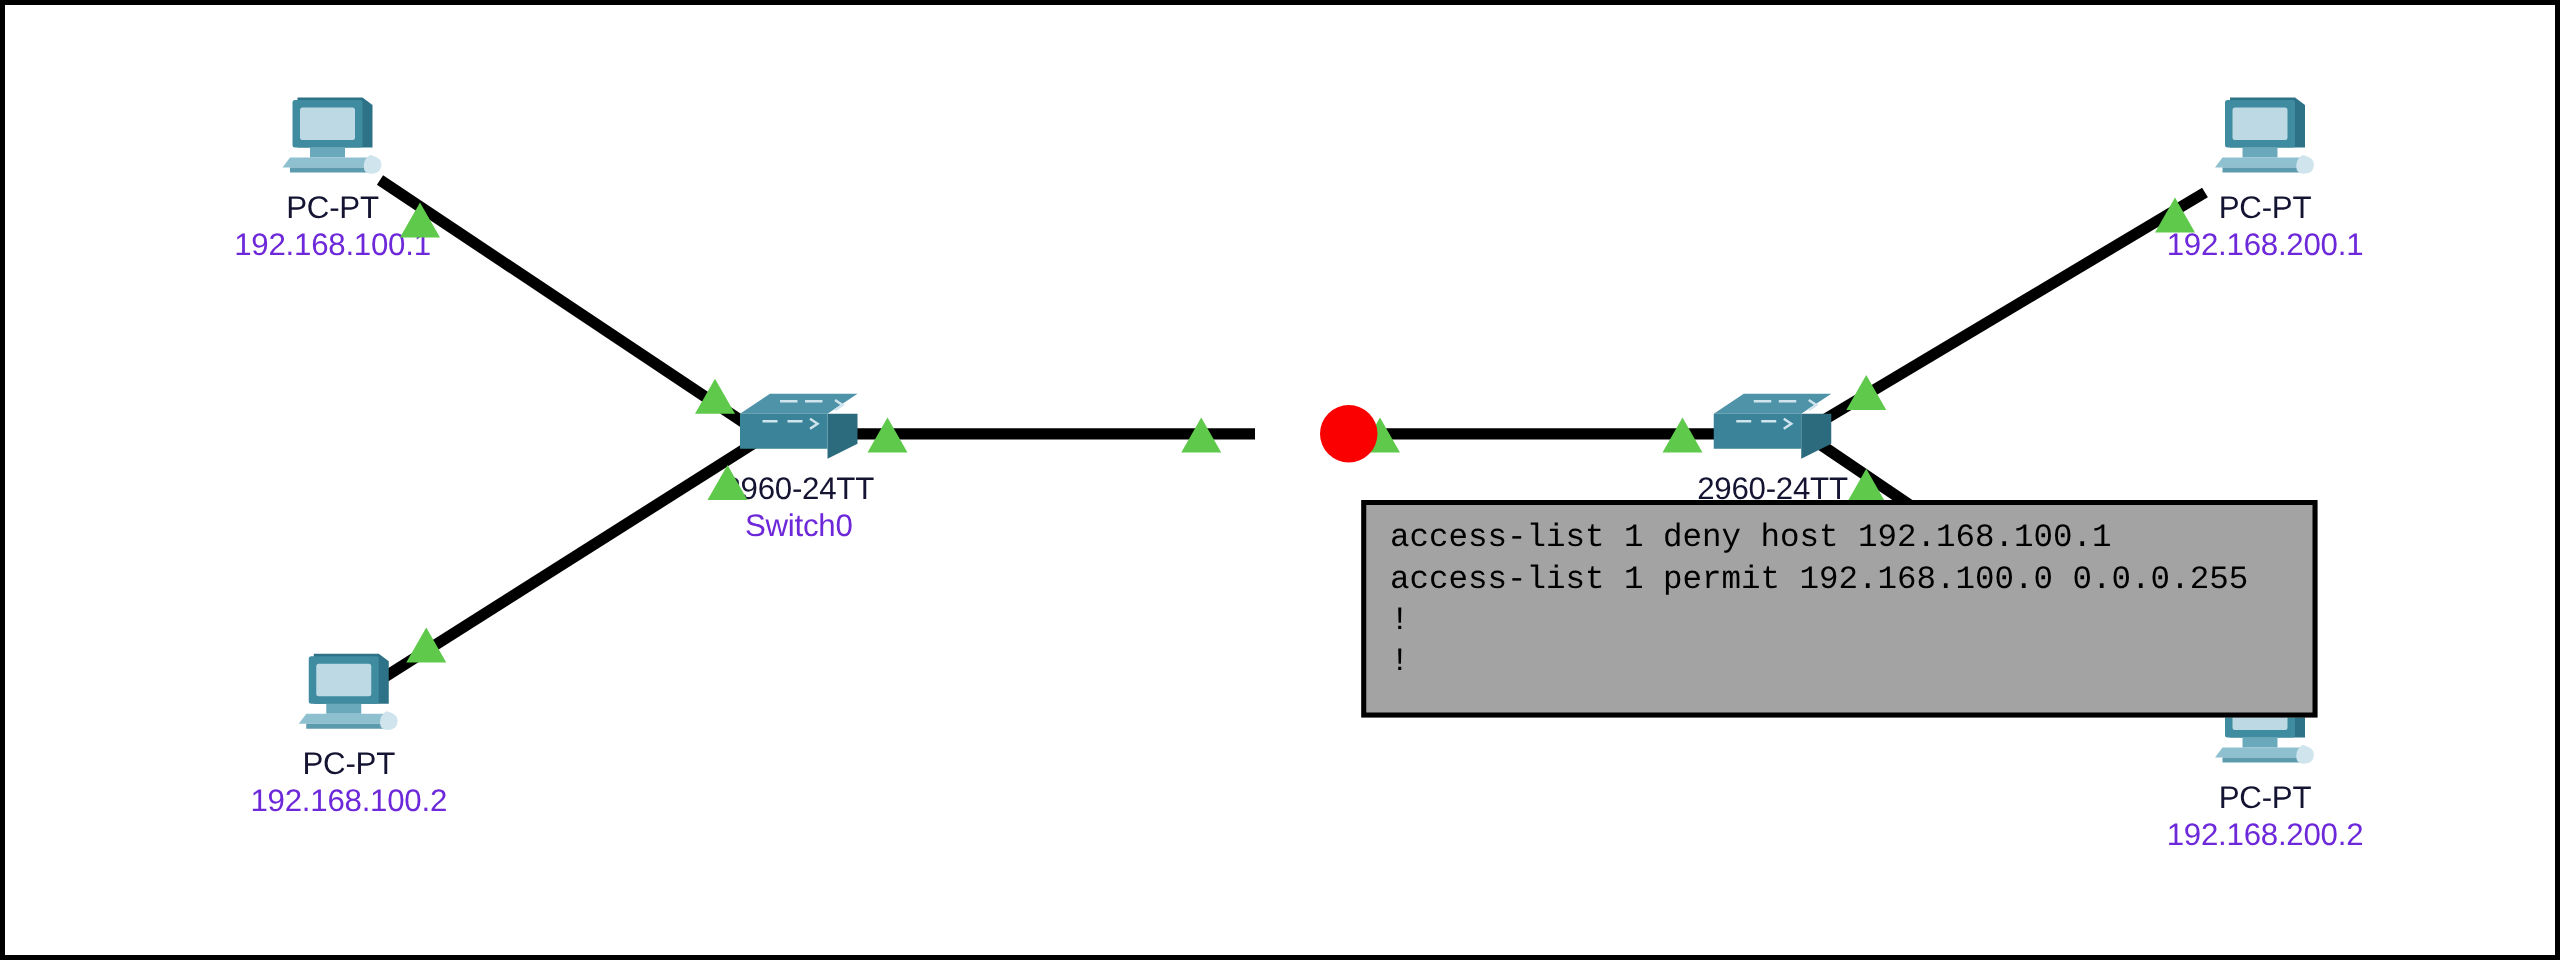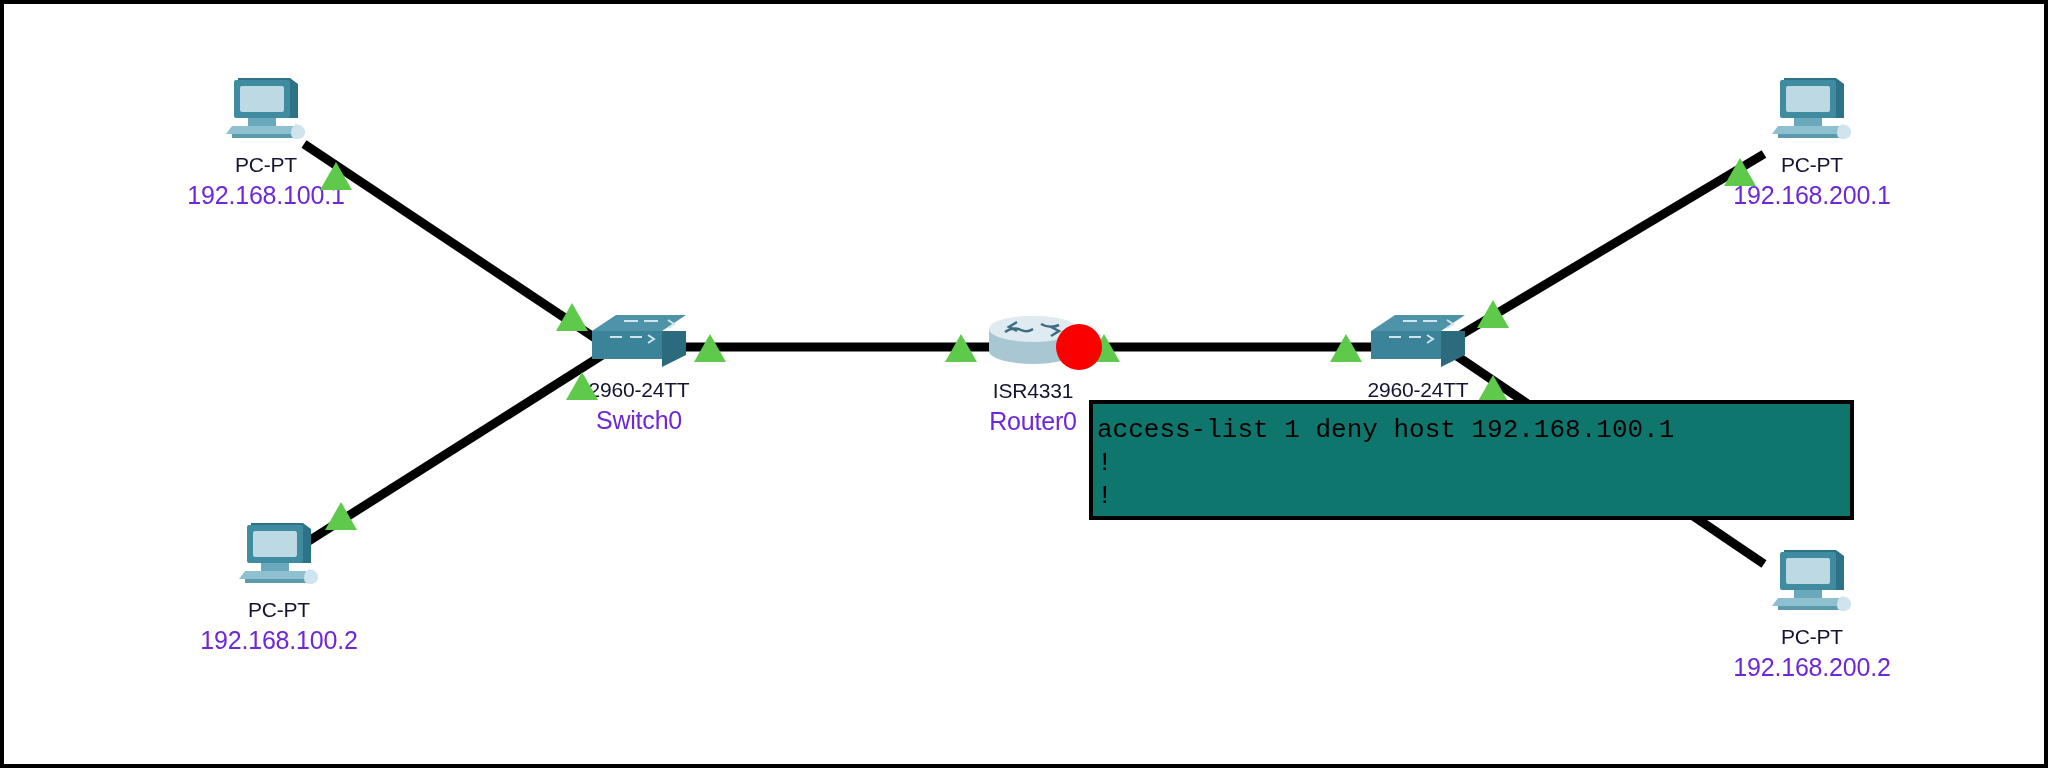--- a/index.html
+++ b/index.html
@@ -34,21 +34,21 @@
     text-align: center;
     z-index: 4;
   }
   .node .glyph {
     display: block;
     margin: 0 auto;
   }
   .node .lbl {
     display: block;
     font-family: "Liberation Sans", sans-serif;
-    font-size: 21px;
+    font-size: 25px;
     line-height: 30px;
     color: #141432;
     white-space: nowrap;
     letter-spacing: -0.2px;
   }
   .node .lbl2 {
     display: block;
     font-family: "Liberation Sans", sans-serif;
     font-size: 25px;
     line-height: 30px;
@@ -75,26 +75,26 @@
     background: #fa0000;
     margin-left: -23px;
     margin-top: -23px;
     z-index: 6;
   }
   #configbox {
     position: absolute;
     left: 1085px;
     top: 396px;
     width: 765px;
-    height: 120px;
-    background: #0f766e;
+    height: 174px;
+    background: #a3a3a3;
     border: 4px solid #000000;
     box-sizing: border-box;
     z-index: 7;
-    padding: 10px 0 0 4px;
+    padding: 10px 0 0 19px;
   }
   #configbox .cline {
     font-family: "Liberation Mono", monospace;
     font-size: 26px;
     line-height: 33px;
     color: #000000;
     white-space: pre;
   }
 </style>
 </head>
@@ -168,35 +168,20 @@
         <path d="M40 12 l14 0 M60 12 l14 0" stroke="#cfe4ec" stroke-width="2"></path>
         <path d="M26 28 l12 0 M46 28 l12 0" stroke="#cfe4ec" stroke-width="2"></path>
         <path d="M84 11 l6 4 l-6 4" fill="none" stroke="#cfe4ec" stroke-width="2"></path>
         <path d="M64 26 l6 4 l-6 4" fill="none" stroke="#cfe4ec" stroke-width="2"></path>
       </svg>
     </span>
     <span class="lbl">2960-24TT</span>
     <span class="lbl2">Switch0</span>
   </div>
 
-  <div class="node" style="left:1029px; top:310px;">
-    <span class="glyph">
-      <svg width="104" height="58" viewBox="0 0 104 58" xmlns="http://www.w3.org/2000/svg">
-        <ellipse cx="52" cy="15" rx="44" ry="13" fill="#cfe0e8"></ellipse>
-        <path d="M8 15 v22 a44 13 0 0 0 88 0 v-22 z" fill="#a9c6d3"></path>
-        <ellipse cx="52" cy="15" rx="44" ry="13" fill="#dfebf1"></ellipse>
-        <path d="M24 18 q8 -6 16 -2 q6 3 12 -1" fill="none" stroke="#3d6d82" stroke-width="2.5"></path>
-        <path d="M60 10 q9 5 18 1" fill="none" stroke="#3d6d82" stroke-width="2.5"></path>
-        <path d="M36 8 l-8 5 l8 4" fill="none" stroke="#3d6d82" stroke-width="2.5"></path>
-        <path d="M70 22 l8 -5 l-8 -4" fill="none" stroke="#3d6d82" stroke-width="2.5"></path>
-      </svg>
-    </span>
-    <span class="lbl">ISR4331</span>
-    <span class="lbl2">Router0</span>
-  </div>
 
   <div class="node" style="left:1414px; top:305px;">
     <span class="glyph">
       <svg width="110" height="62" viewBox="0 0 110 62" xmlns="http://www.w3.org/2000/svg">
         <path d="M8 22 L32 6 h70 L78 22 z" fill="#4e93a8"></path>
         <path d="M78 22 h24 v24 l-24 12 z" fill="#2c6b7e"></path>
         <rect x="8" y="22" width="70" height="28" fill="#3a8398"></rect>
         <path d="M40 12 l14 0 M60 12 l14 0" stroke="#cfe4ec" stroke-width="2"></path>
         <path d="M26 28 l12 0 M46 28 l12 0" stroke="#cfe4ec" stroke-width="2"></path>
         <path d="M84 11 l6 4 l-6 4" fill="none" stroke="#cfe4ec" stroke-width="2"></path>
@@ -238,17 +223,18 @@
     <span class="lbl">PC-PT</span>
     <span class="lbl2">192.168.200.2</span>
   </div>
 
   <div id="statusdots">
       <div class="status-dot" style="left: 1075px; top: 343px; background: rgb(250, 0, 0);"></div>
     </div>
 
   <div id="configbox">
     <div class="cline">access-list 1 deny host 192.168.100.1</div>
+    <div class="cline">access-list 1 permit 192.168.100.0 0.0.0.255</div>
     <div class="cline">!</div>
     <div class="cline">!</div>
   </div>
 
 </div>
 
 </body></html>

